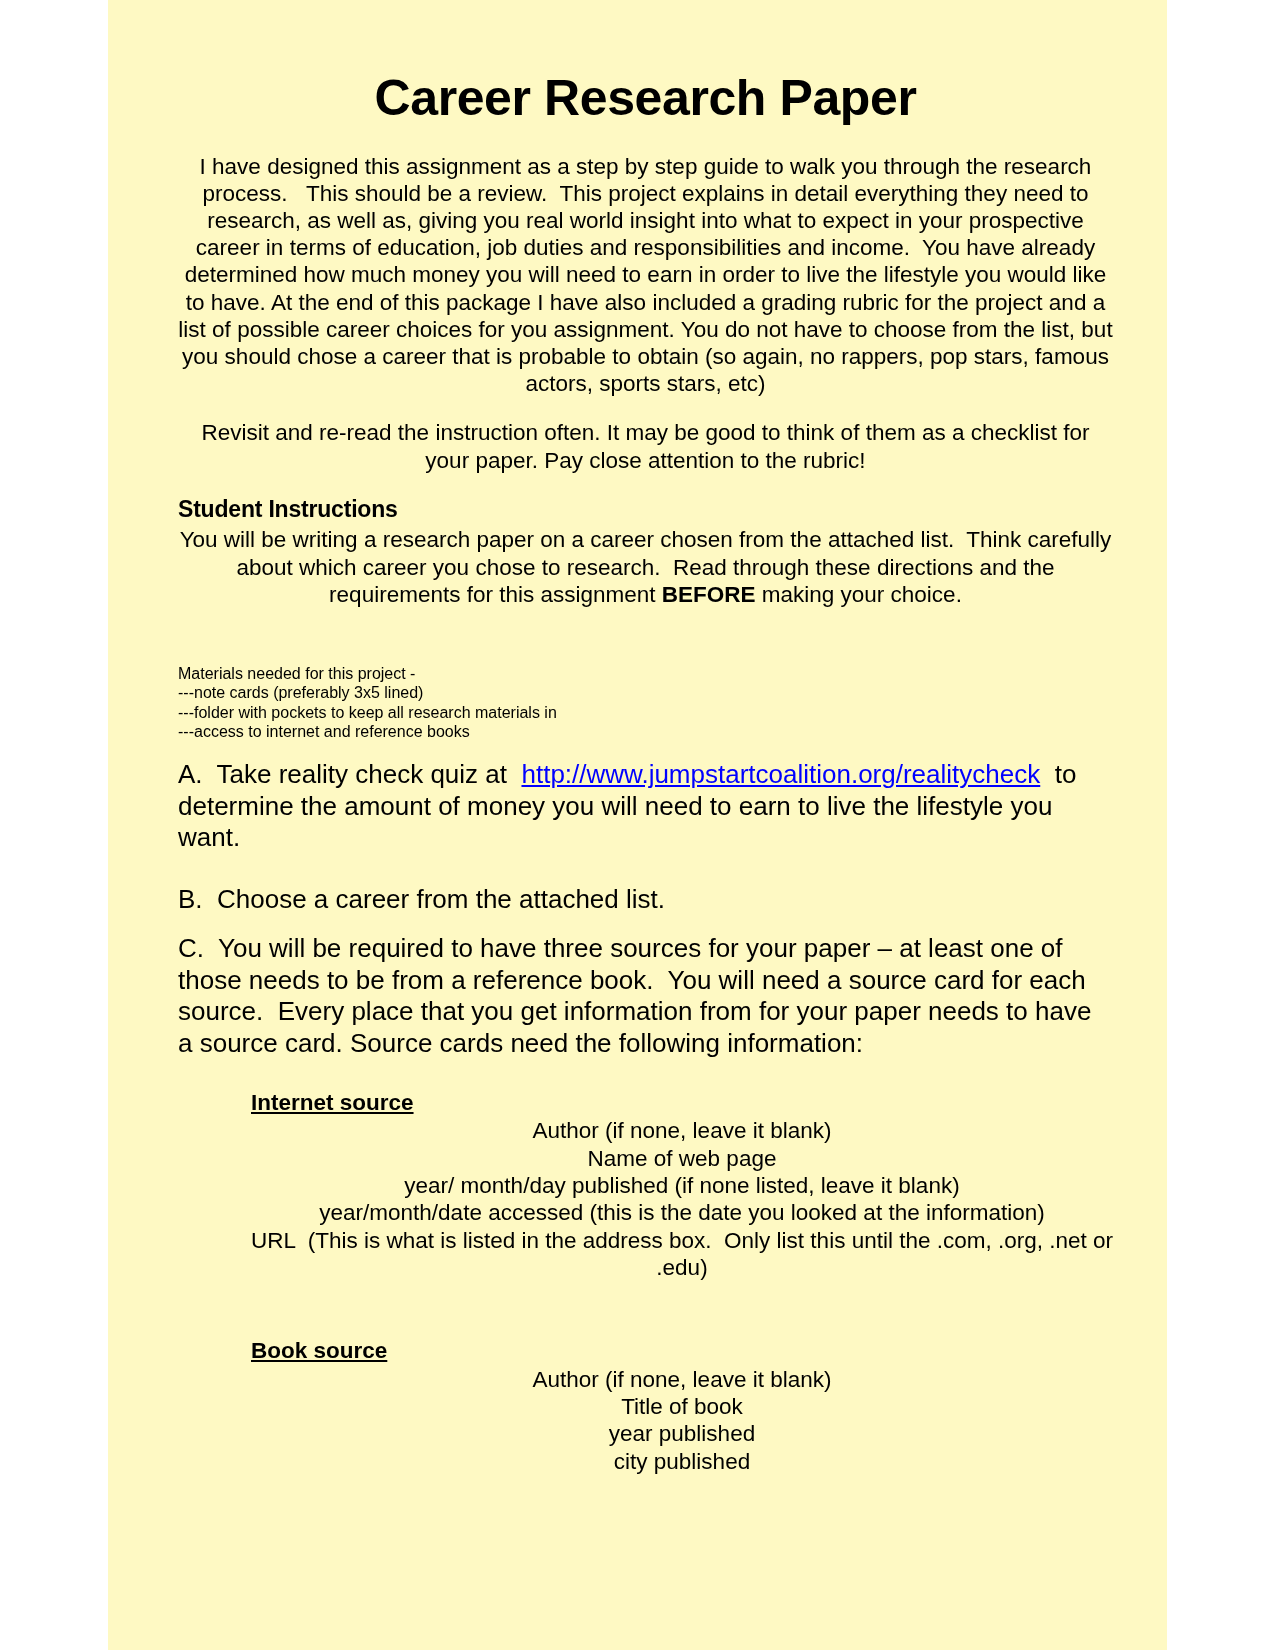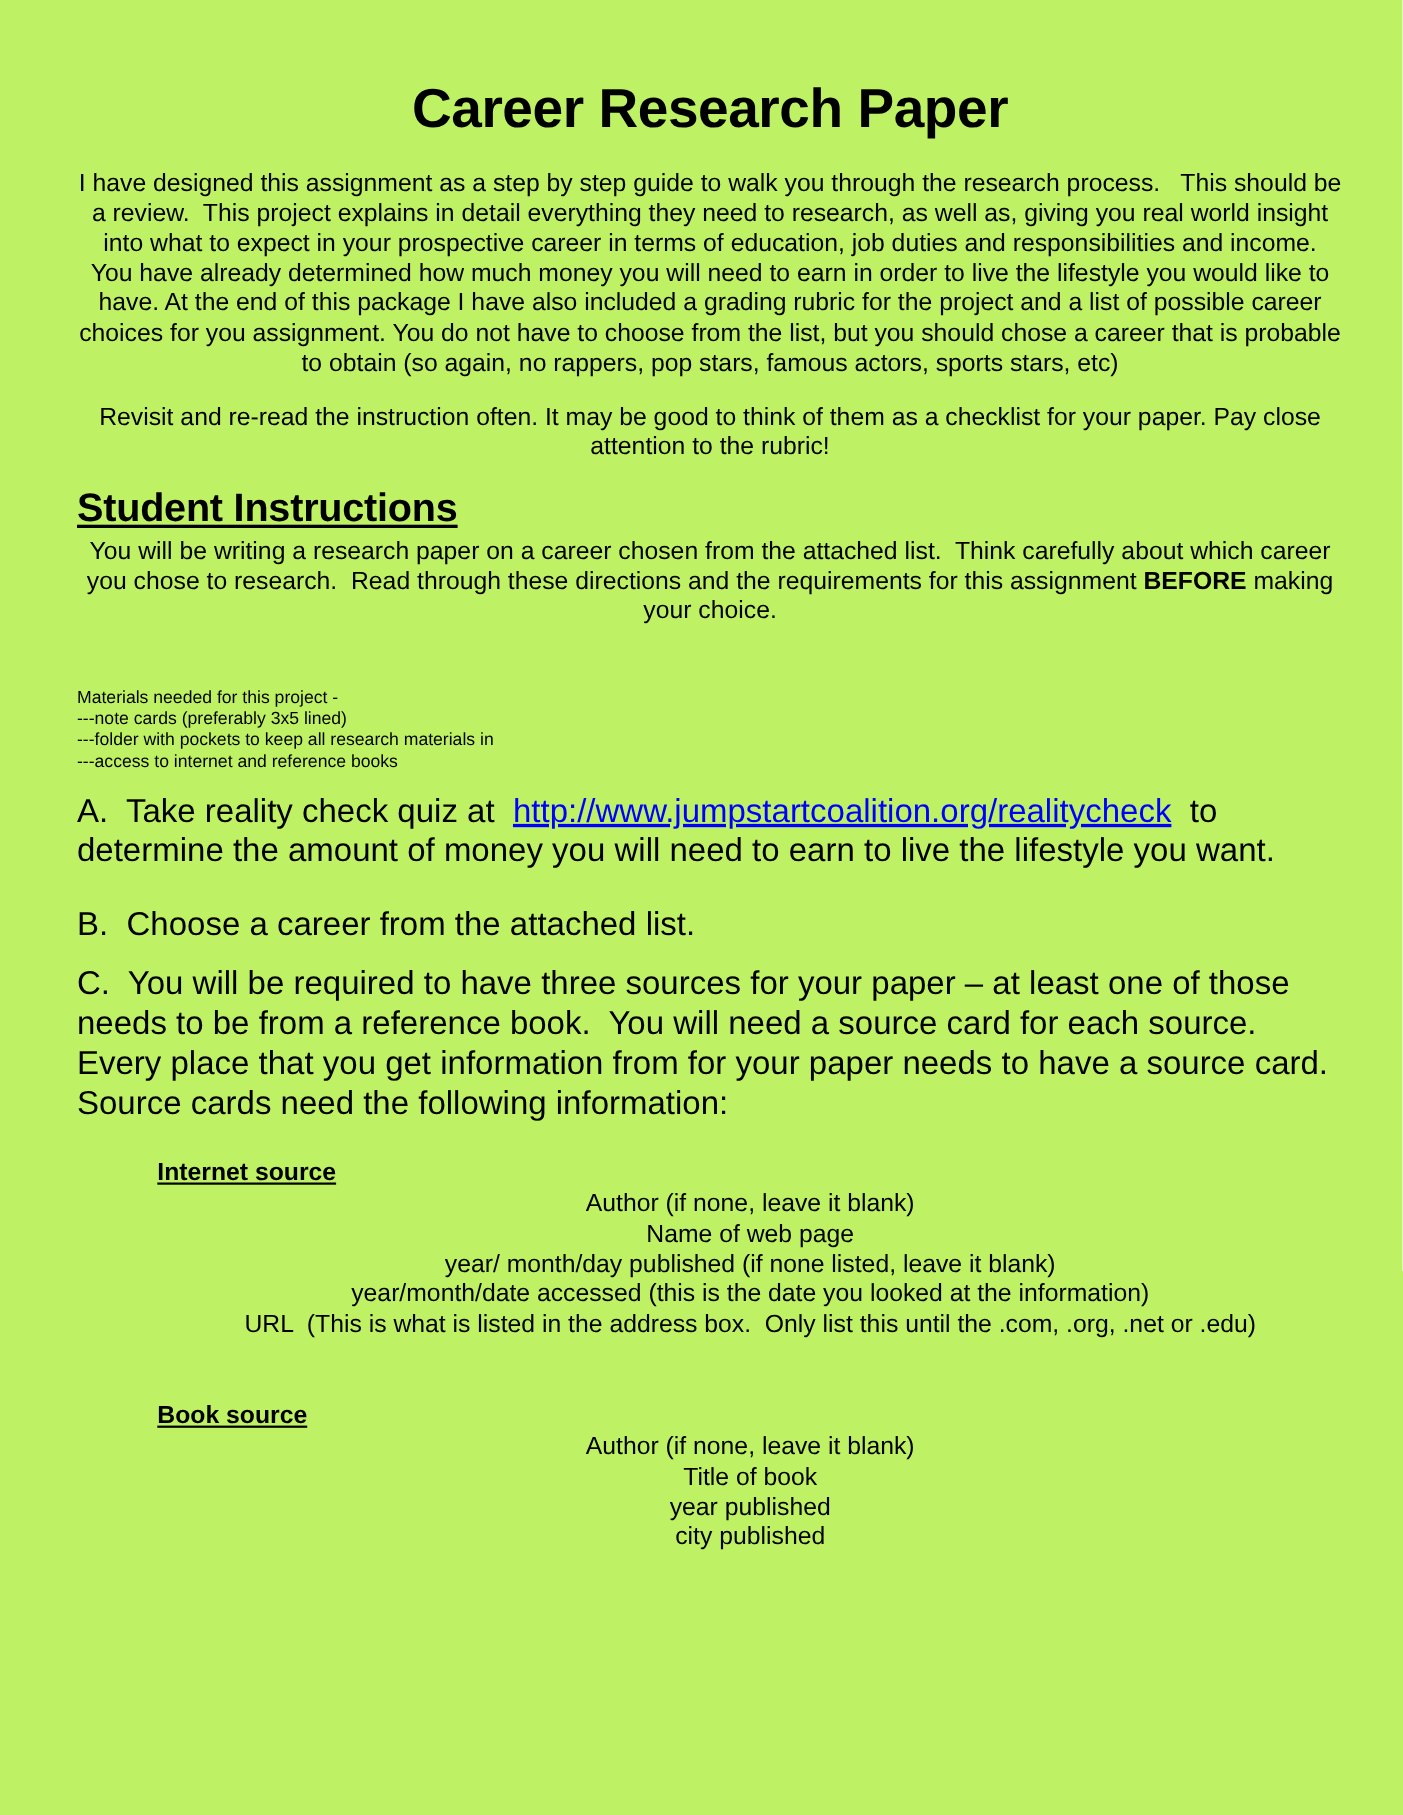--- a/index.html
+++ b/index.html
@@ -7,24 +7,24 @@
     margin: 0;
     padding: 0;
     background: #ffffff;
   }
   body {
     font-family: "Liberation Sans", "DejaVu Sans", sans-serif;
     color: #000000;
   }
   .page {
     position: relative;
-    width: 1275px;
+    width: 1059px;
     height: 1650px;
     margin: 0 auto;
-    background: #bef264;
+    background: #fef9c3;
     box-sizing: border-box;
     padding: 62px 54px 60px 70px;
     overflow: hidden;
   }
   .doc-title {
     font-size: 50px;
     font-weight: bold;
     text-align: center;
     letter-spacing: -0.4px;
     line-height: 1.05;
@@ -35,23 +35,22 @@
     font-size: 22.5px;
     line-height: 1.21;
     margin: 0 0 22px 0;
     text-align: center;
     white-space: pre-wrap;
   }
   p.body-par.tight {
     margin-bottom: 0;
   }
   h2.section-heading {
-    font-size: 36px;
+    font-size: 23px;
     font-weight: bold;
-    text-decoration: underline;
     text-underline-offset: 3px;
     margin: 14px 0 4px 0;
     line-height: 1.15;
     letter-spacing: -0.2px;
   }
   .spacer-lg {
     height: 56px;
   }
   .spacer-md {
     height: 30px;
@@ -61,21 +60,21 @@
   }
   .list-block {
     font-size: 16px;
     line-height: 1.21;
     margin: 0;
   }
   .list-block .line {
     white-space: pre-wrap;
   }
   .lettered {
-    font-size: 30px;
+    font-size: 26px;
     line-height: 1.21;
     margin: 0;
     white-space: pre-wrap;
   }
   .indent-block {
     margin-left: 73px;
     font-size: 22.5px;
     line-height: 1.215;
   }
   .indent-block .sub-heading {

